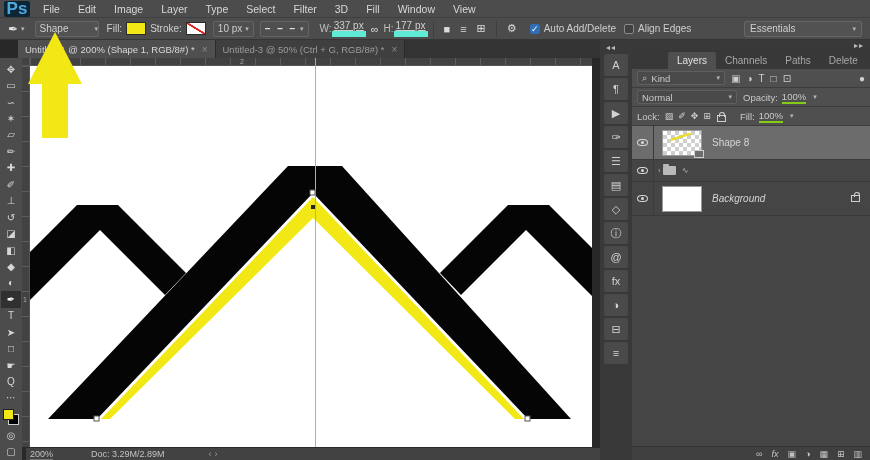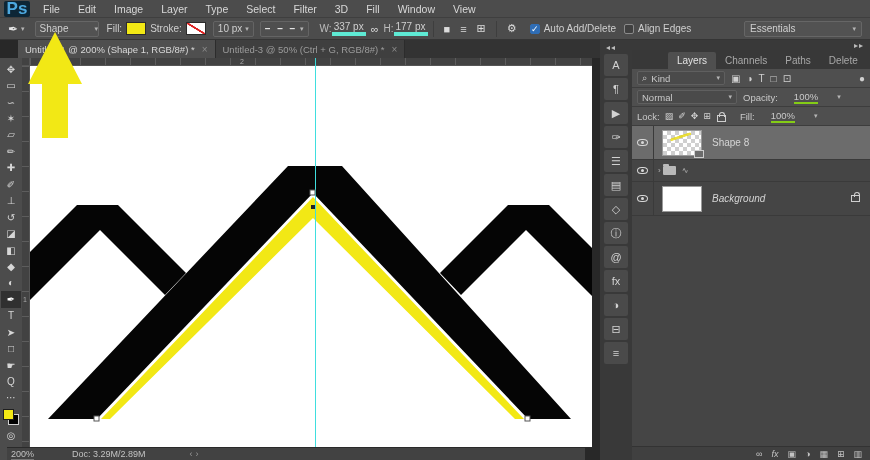--- a/index.html
+++ b/index.html
@@ -23,21 +23,21 @@
   .dd-arrow { font-size:7px; color:#b5b5b5; margin-left:3px; }
   #tool-preview { display:flex; align-items:center; margin-left:8px; color:#e6e6e6; font-size:12px; }
   #shape-mode { margin-left:10px; width:64px; height:16px; background:#525252;
     border:1px solid #666; border-radius:2px; display:flex; align-items:center;
     justify-content:space-between; padding:0 4px;gap:23px; }
   .swatch-fill { width:20px; height:13px; border:1px solid #2b2b2b; margin:0 4px; }
   .swatch-stroke { width:20px; height:13px; border:1px solid #2b2b2b; margin:0 4px; background:
     linear-gradient(to top right, #fff 44%, #d22 46%, #d22 54%, #fff 56%); }
   .mini-field { height:16px; background:#4f4f4f; border:1px solid #646464; border-radius:2px;
     display:flex; align-items:center; padding:0 4px; margin:0 3px; }
-  .underl { border-bottom:4px solid #5eead4; padding:0 2px; }
+  .underl { border-bottom:6px solid #5eead4; padding:0 2px;text-decoration:underline; }
   .dash-sample { letter-spacing:2px; font-weight:bold; color:#e8e8e8; }
   .opt-icon { font-size:11px; color:#dcdcdc; margin:0 5px; }
   .chk { width:10px; height:10px; border:1px solid #8a8a8a; background:#404040; border-radius:2px;
     display:inline-flex; align-items:center; justify-content:center; font-size:9px; color:#fff; margin:0 4px 0 8px; }
   .chk.on { background:#2f6db5; border-color:#2f6db5; }
   #workspace-box { margin-left:auto; margin-right:8px; width:118px; height:16px; background:#525252;
     border:1px solid #666; border-radius:2px; display:flex; align-items:center;
     justify-content:space-between; padding:0 5px; }
 
   
@@ -68,21 +68,21 @@
   #ruler-top .guide-tick { position:absolute; left:285px; top:0; width:1px; height:8px; background:#38d8d8; }
   #ruler-left { left:22px; top:66px; width:8px; height:381px; background:#424242;
     background-image:repeating-linear-gradient(180deg,#5d5d5d 0 1px,transparent 1px 25px);
     border-right:1px solid #555; }
   #ruler-left .num { position:absolute; left:1px; top:230px; font-size:7px; color:#a9a9a9; }
 
   
   #canvas { left:30px; top:66px; width:562px; height:381px; background:#ffffff; }
 
   
-  #statusbar { left:7px; top:447px; width:578px; height:13px; background:#424242;
+  #statusbar { left:26px; top:447px; width:578px; height:13px; background:#424242;
     display:flex; align-items:center; font-size:9px; color:#c2c2c2; border-top:1px solid #2a2a2a; }
   #statusbar .zoom { margin-left:4px; border-bottom:1px solid #777; }
   #statusbar .doc { margin-left:38px; }
   #statusbar .flyout { margin-left:44px; color:#9a9a9a; letter-spacing:3px; }
 
   
   #annot-arrow { left:27px; top:30px; width:56px; height:110px; z-index:60; }
 
   
   #panelstrip { left:600px; top:40px; width:32px; height:420px; background:#393939;
@@ -99,21 +99,21 @@
   .ptab { font-size:10px; color:#a8a8a8; padding:3px 9px; }
   .ptab.active { background:#4f4f4f; color:#e2e2e2; border-radius:2px 2px 0 0; }
   #panel-menu { margin-left:auto; color:#c9c9c9; font-size:10px; padding:3px 7px; }
   .prow { height:19px; display:flex; align-items:center; padding:0 5px; font-size:9.5px;
     color:#c9c9c9; background:#4f4f4f; border-bottom:1px solid #3d3d3d; }
   .kind-box { width:88px; height:14px; background:#4a4a4a; border:1px solid #5f5f5f; border-radius:2px;
     display:flex; align-items:center; padding:0 4px; gap:4px; }
   .filter-ic { margin-left:6px; font-size:10px; color:#d0d0d0; }
   .blend-box { width:100px; height:14px; background:#4a4a4a; border:1px solid #5f5f5f; border-radius:2px;
     display:flex; align-items:center; justify-content:space-between; padding:0 4px; }
-  .val-box { display:flex; align-items:center; gap:16px; margin-left:6px; }
+  .val-box { display:flex; align-items:center; gap:4px; margin-left:6px; }
   .val-box .underl2 { border-bottom:2px solid #84cc16; }
   .lock-ic { margin-left:5px; font-size:9px; color:#d0d0d0; }
   .lock-glyph { position:relative; width:9px; height:7px; border:1px solid #cfcfcf; margin-left:6px; margin-top:4px; }
   .lock-glyph::before { content:""; position:absolute; left:1.5px; top:-4px; width:4px; height:4px;
     border:1px solid #cfcfcf; border-bottom:none; border-radius:3px 3px 0 0; }
   .layer-row { height:34px; display:flex; align-items:center; background:#454545;
     border-bottom:1px solid #3a3a3a; font-size:10px; color:#d5d5d5; }
   .layer-row.selected { background:#6c6c6c; }
   .layer-row.group-row { height:22px; }
   .eye-box { width:22px; display:flex; justify-content:center; align-items:center; border-right:1px solid #3a3a3a; align-self:stretch; }

